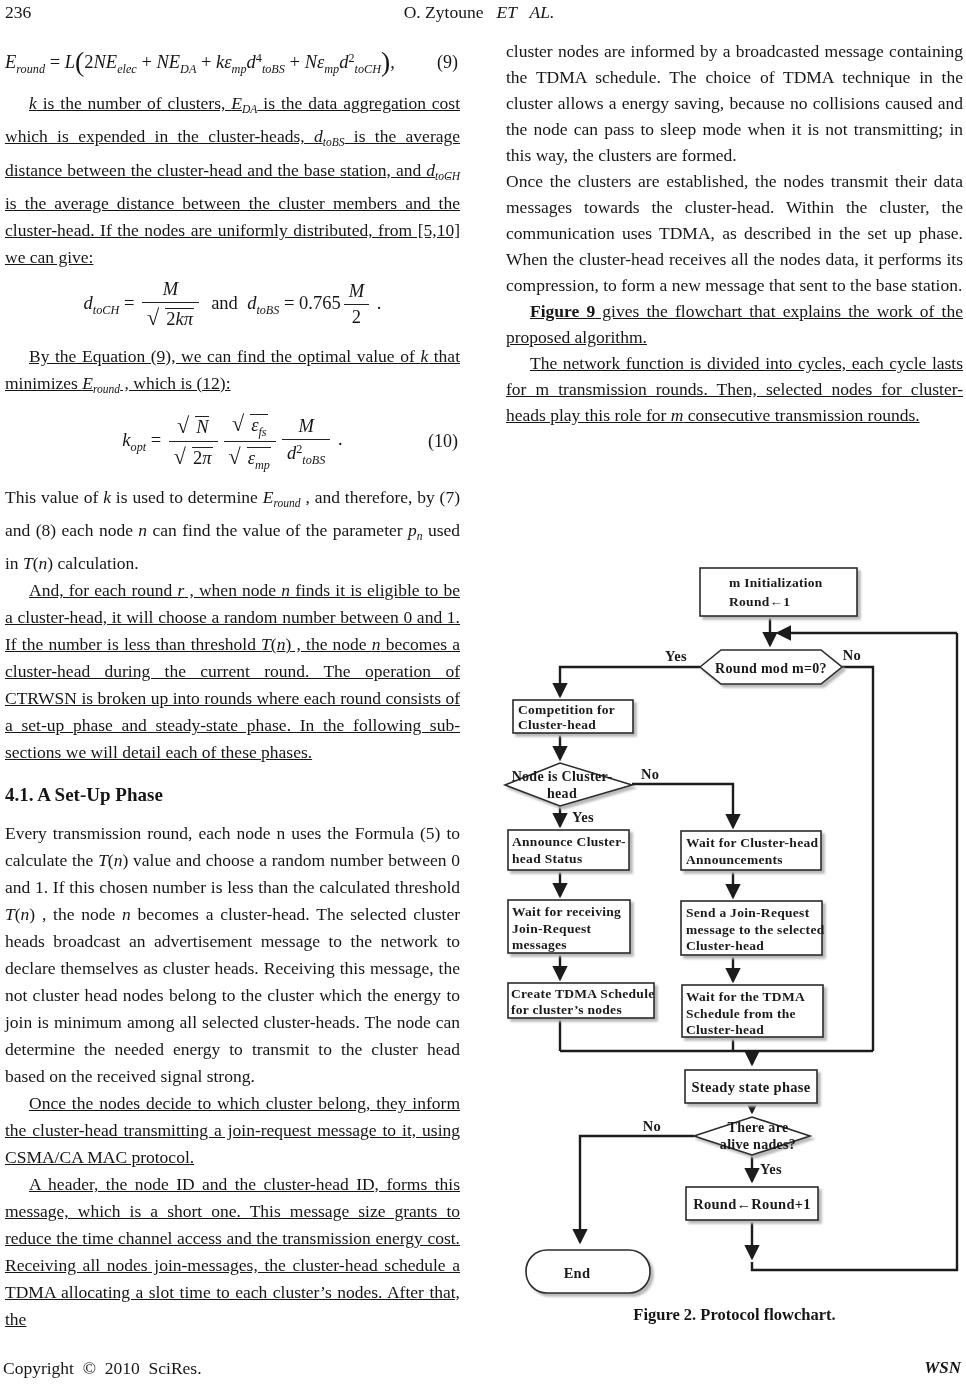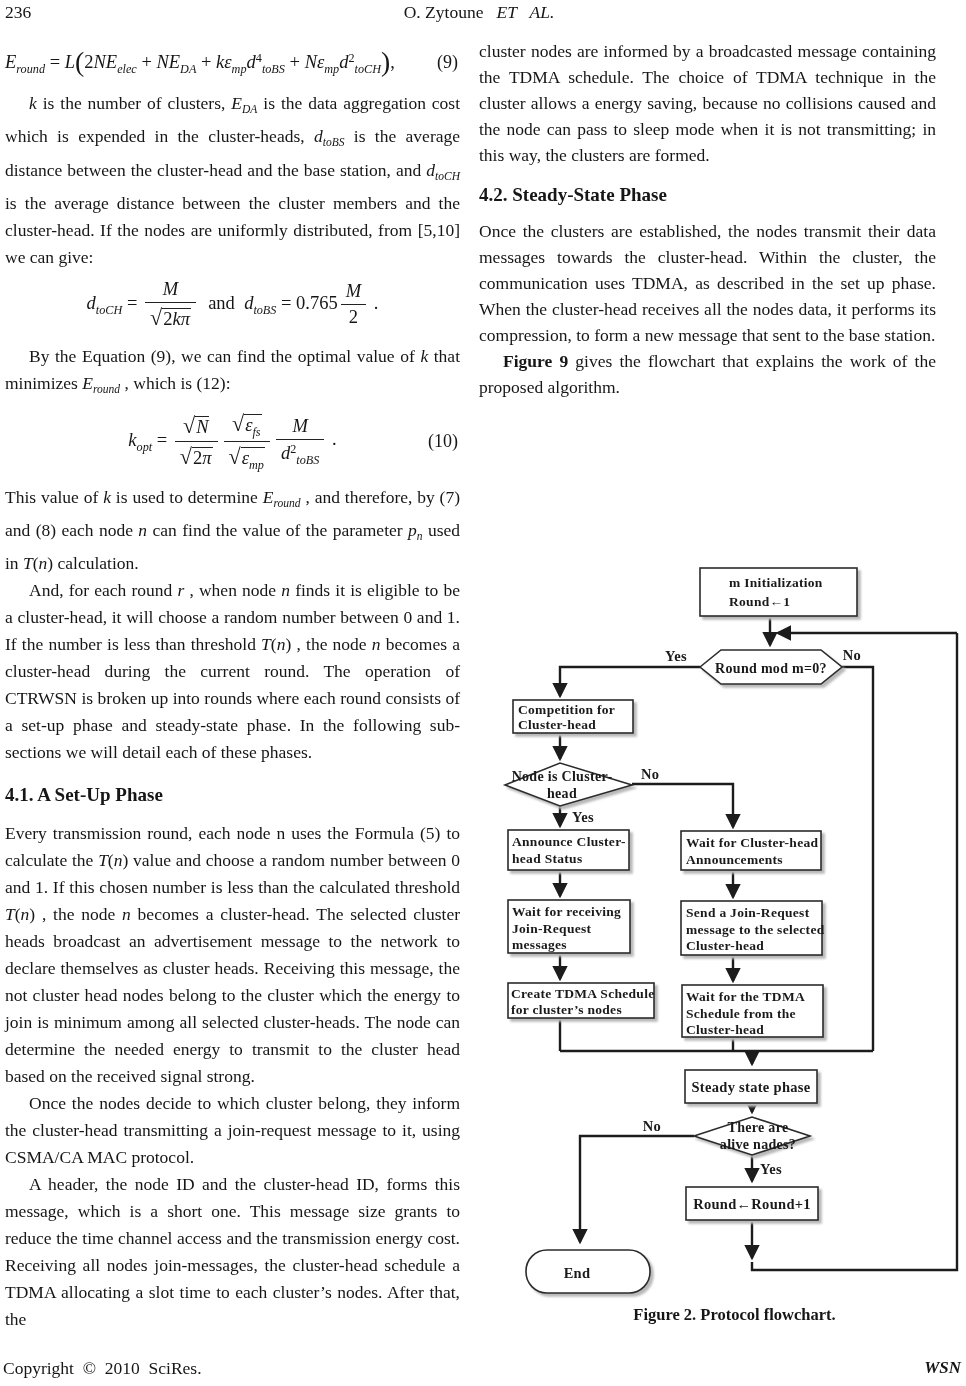--- a/index.html
+++ b/index.html
@@ -6,45 +6,45 @@
   .page{position:relative;width:966px;height:1386px;background:#fff;
         font-family:"Liberation Serif",serif;color:#161616;overflow:hidden;}
 
   
   .page-num{position:absolute;left:5px;top:2px;font-size:17.5px;}
   .running-title{position:absolute;left:0;right:8px;top:2px;text-align:center;
                  font-size:17.5px;white-space:pre;}
 
   
   .col-left{position:absolute;left:5px;top:38px;width:455px;}
-  .col-right{position:absolute;left:479px;top:38px;width:457px;}
+  .col-right{position:absolute;left:506px;top:38px;width:457px;}
   p.para{margin:0;text-align:justify;font-size:17.5px;line-height:27px;}
   .col-right p.para{line-height:26px;}
-  .indent{text-indent:24px;}
+  .indent{text-indent:24px;text-decoration:underline;}
   .sec-heading{font-size:19px;font-weight:bold;margin:18px 0 14px;}
   .col-right .sec-heading{margin:16px 0 12px;}
 
   
   .rt-i{font-style:italic;}
   .rt-b{font-weight:bold;}
   .rt-sub{font-style:italic;font-size:0.66em;vertical-align:-0.38em;}
   .rt-sup{font-size:0.66em;vertical-align:0.5em;}
   .rt-big{font-size:1.5em;vertical-align:-0.12em;}
 
   
   .equation{position:relative;font-size:18.5px;line-height:1.15;margin:8px 0 12px;
             text-align:center;}
   .equation.eq-left{text-align:left;}
   .eq-inline{white-space:pre;}
   .eq-num{position:absolute;right:2px;top:50%;transform:translateY(-50%);font-size:18px;}
   .frac{display:inline-block;vertical-align:middle;text-align:center;margin:0 3px;}
   .frac .num{display:block;border-bottom:1.5px solid #222;padding:0 5px 2px;}
   .frac .den{display:block;padding:2px 5px 0;}
   .sqrt-sym{font-size:1.2em;font-style:normal;}
-  .rad{border-top:1.5px solid #222;padding:0 1px;}
+  .rad{border-top:1.5px solid #222;padding:0 1px;margin-left:6px;}
 
   
   svg.flowchart{position:absolute;left:0;top:0;width:966px;height:1386px;}
   .fc-box{fill:#ffffff;stroke:#2b2b2b;stroke-width:1.6;}
   .fc-shadow{filter:drop-shadow(3px 3px 1.2px #b9b9b9);}
   .fc-line{stroke:#1c1c1c;stroke-width:2.4;fill:none;}
   .fc-text{font-family:"Liberation Serif",serif;font-size:13.5px;font-weight:bold;
            fill:#1a1a1a;letter-spacing:0.3px;}
   .fc-mid{font-size:14px;}
   .fc-big{font-size:14.5px;}
@@ -90,23 +90,23 @@
 
     <div class="sec-heading">4.1. A Set-Up Phase</div>
 
     <p class="para"><span>Every transmission round, each node n uses the Formula (5) to calculate the </span><span class="rt-i">T</span><span>(</span><span class="rt-i">n</span><span>)</span><span> value and choose a random number between 0 and 1. If this chosen number is less than the calculated threshold </span><span class="rt-i">T</span><span>(</span><span class="rt-i">n</span><span>)</span><span> , the node </span><span class="rt-i">n</span><span> becomes a cluster-head. The selected cluster heads broadcast an advertisement message to the network to declare themselves as cluster heads. Receiving this message, the not cluster head nodes belong to the cluster which the energy to join is minimum among all selected cluster-heads. The node can determine the needed energy to transmit to the cluster head based on the received signal strong.</span></p>
     <p class="para indent"><span>Once the nodes decide to which cluster belong, they inform the cluster-head transmitting a join-request message to it, using CSMA/CA MAC protocol.</span></p>
     <p class="para indent"><span>A header, the node ID and the cluster-head ID, forms this message, which is a short one. This message size grants to reduce the time channel access and the transmission energy cost. Receiving all nodes join-messages, the cluster-head schedule a TDMA allocating a slot time to each cluster’s nodes. After that, the</span></p>
   </div>
 
   <div class="col-right">
     <p class="para"><span>cluster nodes are informed by a broadcasted message containing the TDMA schedule. The choice of TDMA technique in the cluster allows a energy saving, because no collisions caused and the node can pass to sleep mode when it is not transmitting; in this way, the clusters are formed.</span></p>
-    <div class="sec-heading">4.2. Steady-State Phase</div>
     <p class="para"><span>Once the clusters are established, the nodes transmit their data messages towards the cluster-head. Within the cluster, the communication uses TDMA, as described in the set up phase. When the cluster-head receives all the nodes data, it performs its compression, to form a new message that sent to the base station.</span></p>
     <p class="para indent"><span class="rt-b">Figure 9</span><span> gives the flowchart that explains the work of the proposed algorithm.</span></p>
+    <p class="para indent"><span>The network function is divided into cycles, each cycle lasts for m transmission rounds. Then, selected nodes for cluster-heads play this role for </span><span class="rt-i">m</span><span> consecutive transmission rounds.</span></p>
   </div>
 
   <svg class="flowchart" viewBox="0 0 966 1386">
     <defs>
       <marker id="arw" viewBox="0 0 10 10" refX="8.5" refY="5" markerWidth="6.5" markerHeight="6.5" orient="auto">
         <path d="M0,0 L10,5 L0,10 z" fill="#1c1c1c"></path>
       </marker>
     </defs>
 
     <g>

